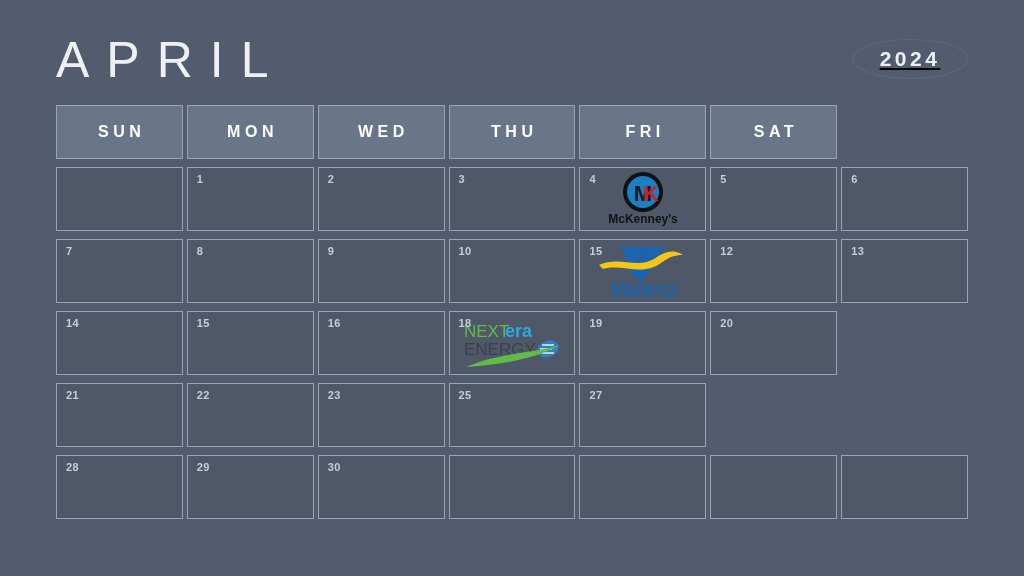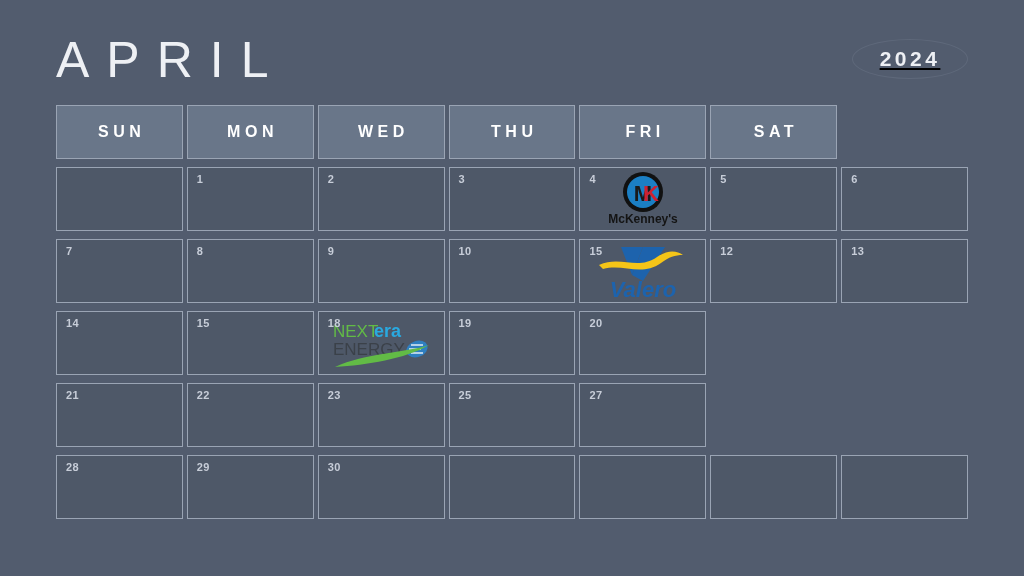--- a/index.html
+++ b/index.html
@@ -217,20 +217,23 @@
         <div class="day-cell">
           <span class="day-num">13</span>
         </div>
       </div>
       <div class="grid body-grid" style="margin-bottom: 8px;">
         <div class="day-cell">
           <span class="day-num">14</span>
         </div>
         <div class="day-cell">
           <span class="day-num">15</span>
+        </div>
+        <div class="day-cell">
+          <span class="day-num">16</span>
         </div>
         <div class="day-cell">
           <span class="day-num">18</span>
           <div class="logo-slot">
             <svg width="112" height="56" viewBox="0 0 112 56">
       <text x="8" y="22" font-family="Liberation Sans, sans-serif" font-size="17" font-weight="400" fill="#62bb46">NEXT</text>
       <text x="49" y="22" font-family="Liberation Sans, sans-serif" font-size="18" font-weight="700" fill="#2aa9e0">era</text>
       <text x="8" y="40" font-family="Liberation Sans, sans-serif" font-size="17" font-weight="400" fill="#3b4149">ENERGY</text>
       <ellipse cx="92" cy="34" rx="11" ry="8" fill="#2f7fc1" transform="rotate(-20 92 34)"></ellipse>
       <path d="M86 30 L98 30 M84 34 L96 34 M86 38 L98 38" stroke="#ffffff" stroke-width="1.4" opacity="0.85"></path>

